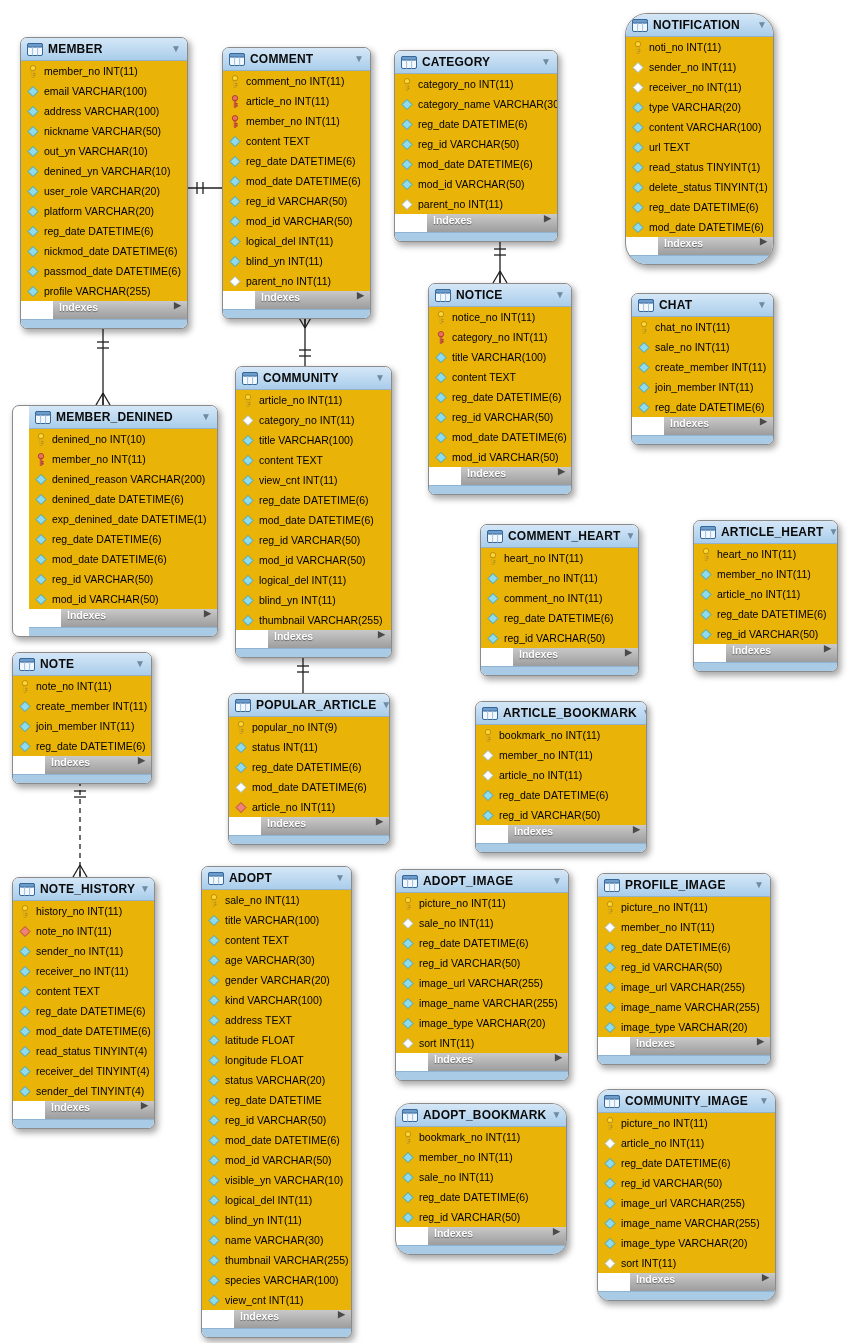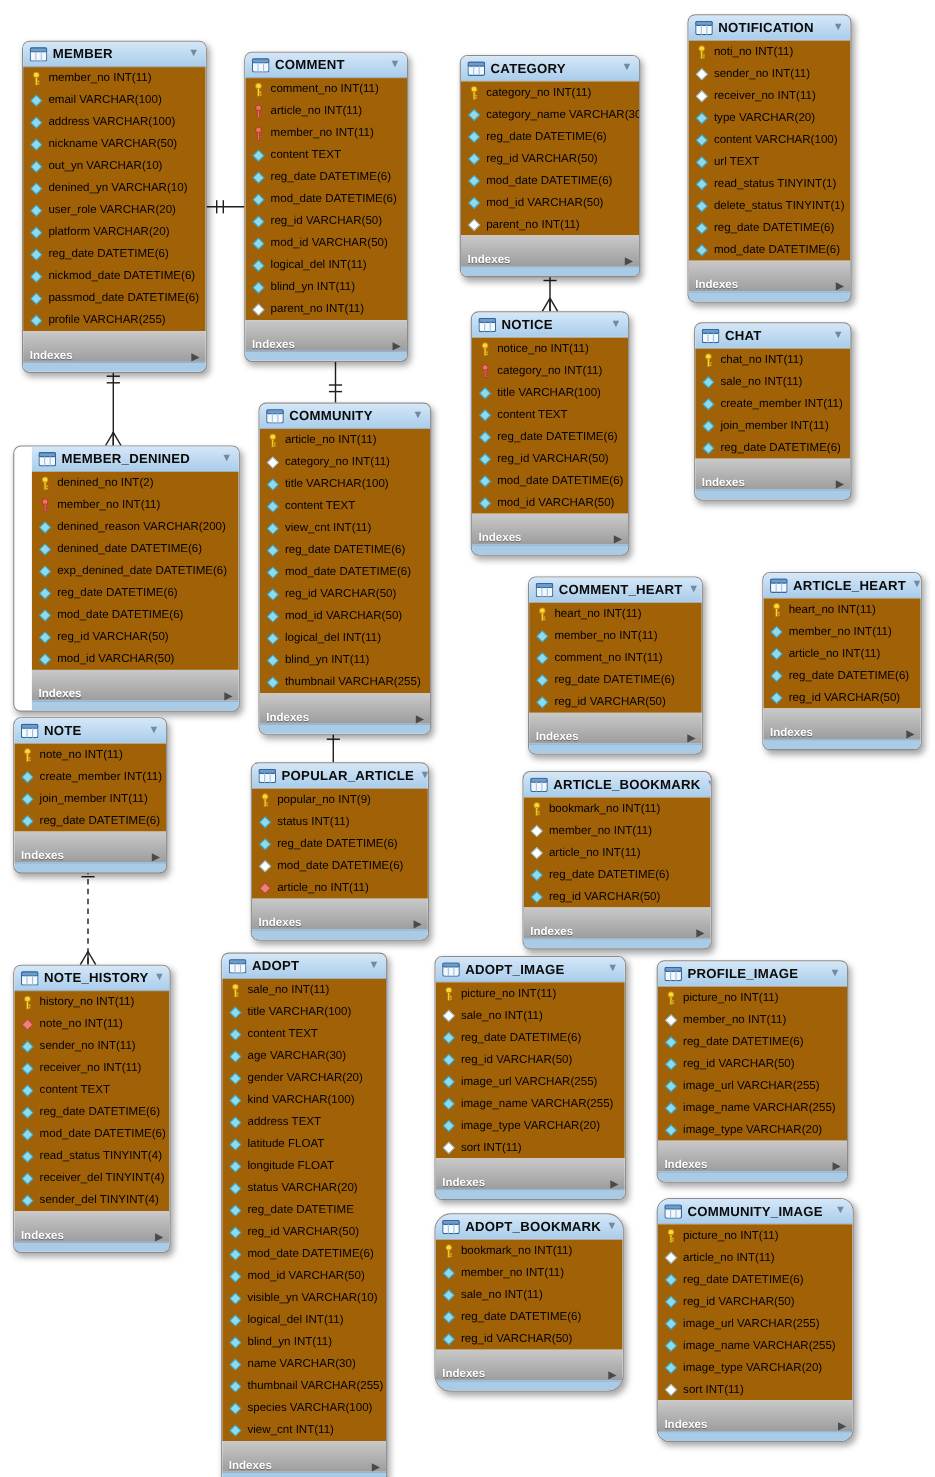--- a/index.html
+++ b/index.html
@@ -6,26 +6,26 @@
   body{width:850px;height:1343px;position:relative;font-family:"Liberation Sans",sans-serif;overflow:hidden;}
   #stage{position:absolute;left:0;top:0;width:850px;height:1343px;}
   .wires{position:absolute;left:0;top:0;z-index:0;}
   .tbl{position:absolute;z-index:1;border:1px solid #8b8b8b;border-radius:7px;background:#fff;
        box-shadow:2.5px 3.5px 6px rgba(0,0,0,.34);overflow:hidden;}
   .hdr{height:22px;display:flex;align-items:center;gap:5px;padding:0 6px;
        background:linear-gradient(var(--header-top,#d5e7f7),var(--header-bottom,#a9cdeb));
        border-bottom:1px solid #96b1c6;font-weight:bold;font-size:12px;color:#0a0a0a;white-space:nowrap;}
   .hdr .hname{letter-spacing:.2px;}
   .hdr .harrow{margin-left:auto;color:#6e8ba2;font-size:10px;line-height:1;}
-  .body{background:#a16207;}
+  .body{background:#eab308;}
   .row{height:20px;display:flex;align-items:center;gap:5px;padding:0 6px;font-size:10.5px;color:#000;white-space:nowrap;}
   .ico{width:12px;height:13px;display:inline-flex;flex:0 0 auto;}
-  .ftr{height:28px;display:flex;align-items:flex-end;padding:0 6px;
+  .ftr{height:18px;display:flex;align-items:flex-start;padding:0 6px;
        background:linear-gradient(var(--footer-top,#c9c9c9),var(--footer-bottom,#9d9d9d));
-       color:#fff;font-weight:bold;font-size:10.5px;text-shadow:0 1px 1px rgba(90,90,90,.9);}
+       color:#fff;font-weight:bold;font-size:10.5px;text-shadow:0 1px 1px rgba(90,90,90,.9);margin-left:32px;}
   .ftr .farrow{margin-left:auto;color:#4a4a4a;font-size:9px;text-shadow:none;line-height:1;}
   .bbar{height:8px;background:var(--bottom-bar,#a9cbe6);border-top:1px solid #8fb3d2;}
 </style>
 </head>
 <body>
 
 <div id="stage">
     <svg width="850" height="1343" class="wires">
       <g>
         <line x1="186" y1="188" x2="238" y2="188" stroke="#1f1f1f" stroke-width="1.3"></line>
@@ -304,21 +304,21 @@
           </span>
           <span>parent_no INT(11)</span>
         </div>
       </div>
       <div class="ftr">
         <span>Indexes</span>
         <span class="farrow">▶</span>
       </div>
       <div class="bbar"></div>
     </div>
-    <div class="tbl" style="left: 418px; top: 50px; width: 162px;">
+    <div class="tbl" style="left: 394px; top: 50px; width: 162px;">
       <div class="hdr">
         <span class="ico" style="width: 16px;">
           <svg viewBox="0 0 16 13" width="16" height="13">
             <rect x="0.5" y="0.5" width="15" height="12" rx="1.5" fill="#f2f8fd" stroke="#35679a" stroke-width="1"></rect>
             <rect x="0.5" y="0.5" width="15" height="3.6" rx="1.5" fill="#6f9dcb" stroke="#35679a" stroke-width="1"></rect>
             <line x1="5.6" y1="4" x2="5.6" y2="12.5" stroke="#9fc0dd" stroke-width="1"></line>
             <line x1="10.6" y1="4" x2="10.6" y2="12.5" stroke="#9fc0dd" stroke-width="1"></line>
           </svg>
         </span>
         <span class="hname">CATEGORY</span>
@@ -384,21 +384,21 @@
           </span>
           <span>parent_no INT(11)</span>
         </div>
       </div>
       <div class="ftr">
         <span>Indexes</span>
         <span class="farrow">▶</span>
       </div>
       <div class="bbar"></div>
     </div>
-    <div class="tbl" style="left: 625px; top: 13px; width: 147px;">
+    <div class="tbl" style="left: 625px; top: 13px; width: 147px; border-radius: 22px;">
       <div class="hdr">
         <span class="ico" style="width: 16px;">
           <svg viewBox="0 0 16 13" width="16" height="13">
             <rect x="0.5" y="0.5" width="15" height="12" rx="1.5" fill="#f2f8fd" stroke="#35679a" stroke-width="1"></rect>
             <rect x="0.5" y="0.5" width="15" height="3.6" rx="1.5" fill="#6f9dcb" stroke="#35679a" stroke-width="1"></rect>
             <line x1="5.6" y1="4" x2="5.6" y2="12.5" stroke="#9fc0dd" stroke-width="1"></line>
             <line x1="10.6" y1="4" x2="10.6" y2="12.5" stroke="#9fc0dd" stroke-width="1"></line>
           </svg>
         </span>
         <span class="hname">NOTIFICATION</span>
@@ -666,21 +666,21 @@
       <div class="body">
         <div class="row">
           <span class="ico">
             <svg viewBox="0 0 12 13" width="12" height="13">
               <circle cx="6" cy="3.2" r="2.7" fill="#fdd835" stroke="#b8860b" stroke-width="0.9"></circle>
               <rect x="5.15" y="5.2" width="1.7" height="7.2" fill="#fdd835" stroke="#b8860b" stroke-width="0.6"></rect>
               <rect x="6.8" y="8.4" width="1.8" height="1.2" fill="#fdd835" stroke="#b8860b" stroke-width="0.5"></rect>
               <rect x="6.8" y="10.6" width="1.8" height="1.1" fill="#fdd835" stroke="#b8860b" stroke-width="0.5"></rect>
             </svg>
           </span>
-          <span>denined_no INT(2)</span>
+          <span>denined_no INT(10)</span>
         </div>
         <div class="row">
           <span class="ico">
             <svg viewBox="0 0 12 13" width="12" height="13">
               <circle cx="6" cy="3.2" r="2.7" fill="#f07060" stroke="#a33a2e" stroke-width="0.9"></circle>
               <rect x="5.15" y="5.2" width="1.7" height="7.2" fill="#f07060" stroke="#a33a2e" stroke-width="0.6"></rect>
               <rect x="6.8" y="8.4" width="1.8" height="1.2" fill="#f07060" stroke="#a33a2e" stroke-width="0.5"></rect>
               <rect x="6.8" y="10.6" width="1.8" height="1.1" fill="#f07060" stroke="#a33a2e" stroke-width="0.5"></rect>
             </svg>
           </span>
@@ -701,21 +701,21 @@
             </svg>
           </span>
           <span>denined_date DATETIME(6)</span>
         </div>
         <div class="row">
           <span class="ico">
             <svg viewBox="0 0 12 13" width="12" height="13">
               <polygon points="6,1.5 11,6.5 6,11.5 1,6.5" fill="#8fdbee" stroke="#3fa3c0" stroke-width="1"></polygon>
             </svg>
           </span>
-          <span>exp_denined_date DATETIME(6)</span>
+          <span>exp_denined_date DATETIME(1)</span>
         </div>
         <div class="row">
           <span class="ico">
             <svg viewBox="0 0 12 13" width="12" height="13">
               <polygon points="6,1.5 11,6.5 6,11.5 1,6.5" fill="#8fdbee" stroke="#3fa3c0" stroke-width="1"></polygon>
             </svg>
           </span>
           <span>reg_date DATETIME(6)</span>
         </div>
         <div class="row">

